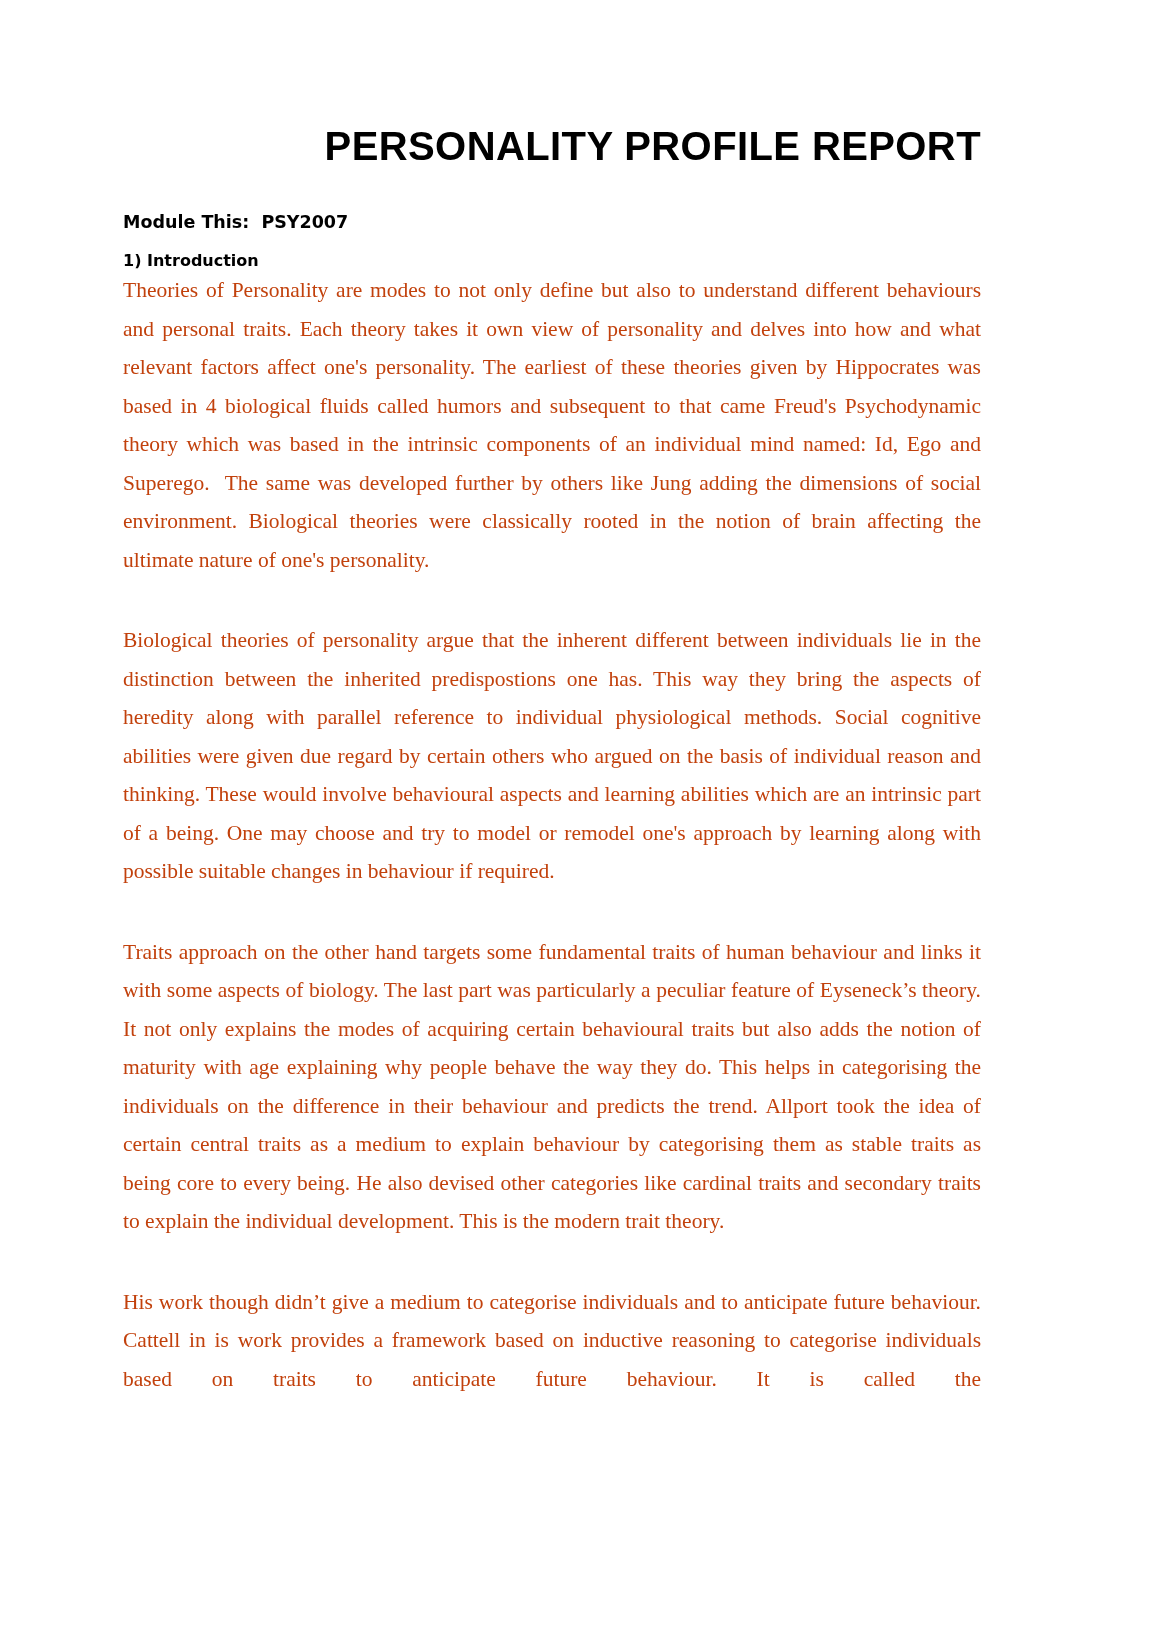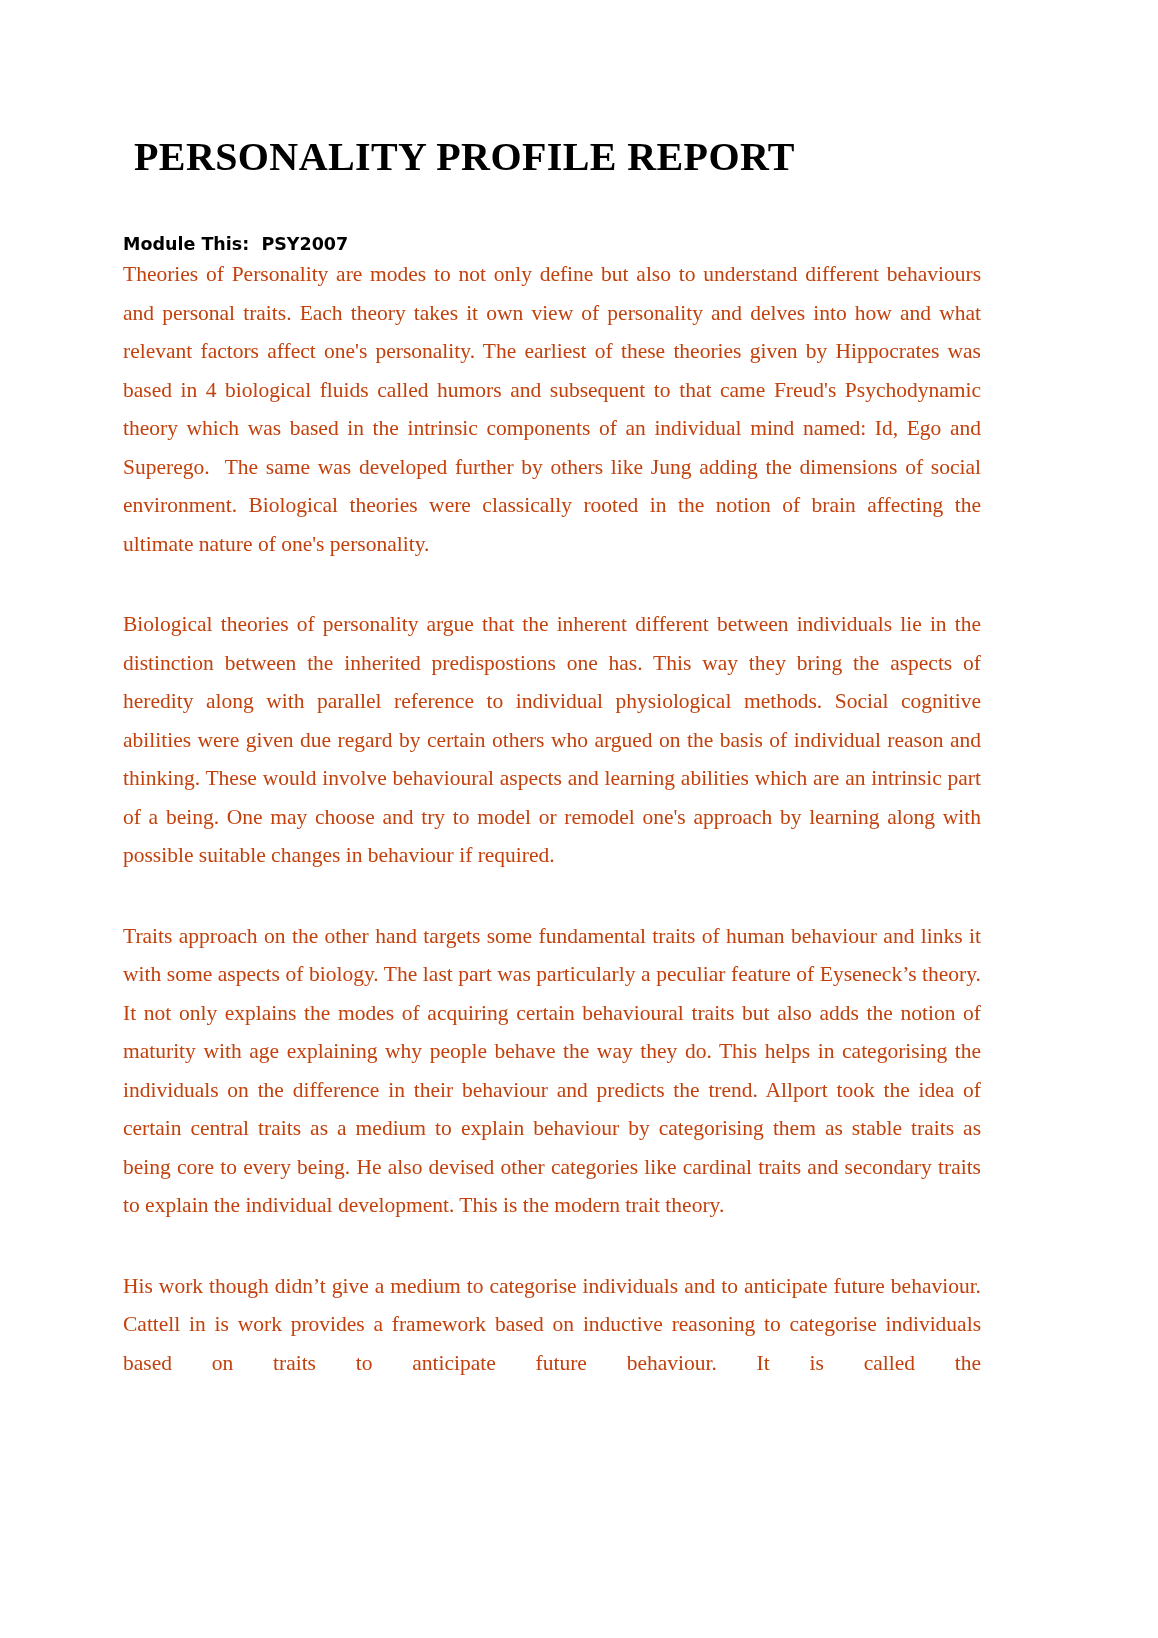--- a/index.html
+++ b/index.html
@@ -25,26 +25,26 @@
   }
 
   .content {
     position: absolute;
     left: 123px;
     top: 0;
     width: 858px;
   }
 
   .doc-title {
-    font-family: Liberation Serif, serif;
+    font-family: Liberation Sans, sans-serif;
     font-weight: bold;
     font-size: 40px;
     letter-spacing: 0.4px;
-    text-align: left;
-    margin: 11px;
+    text-align: right;
+    margin: 0;
     padding-top: 124px;
     line-height: 1.1;
     color: #000000;
   }
 
   .module-line {
     font-family: "DejaVu Sans", sans-serif;
     font-weight: bold;
     font-size: 17.5px;
     margin: 0;
@@ -105,20 +105,21 @@
 <body>
 
 <div class="page">
   <div class="content">
 
     <h1 class="doc-title">PERSONALITY PROFILE REPORT</h1>
 
     <div class="module-line">Module This:  PSY2007</div>
 
 
+    <div class="section-heading">1) Introduction</div>
 
     <p class="body-par first">Theories of Personality are modes to not only define but also to understand different behaviours and personal traits. Each theory takes it own view of personality and delves into how and what relevant factors affect one's personality. The earliest of these theories given by Hippocrates was based in 4 biological fluids called humors and subsequent to that came Freud's Psychodynamic theory which was based in the intrinsic components of an individual mind named: Id, Ego and Superego.  The same was developed further by others like Jung adding the dimensions of social environment. Biological theories were classically rooted in the notion of brain affecting the ultimate nature of one's personality.</p>
 
     <p class="body-par spaced">Biological theories of personality argue that the inherent different between individuals lie in the distinction between the inherited predispostions one has. This way they bring the aspects of heredity along with parallel reference to individual physiological methods. Social cognitive abilities were given due regard by certain others who argued on the basis of individual reason and thinking. These would involve behavioural aspects and learning abilities which are an intrinsic part of a being. One may choose and try to model or remodel one's approach by learning along with possible suitable changes in behaviour if required.</p>
 
     <p class="body-par spaced">Traits approach on the other hand targets some fundamental traits of human behaviour and links it with some aspects of biology. The last part was particularly a peculiar feature of Eyseneck’s theory. It not only explains the modes of acquiring certain behavioural traits but also adds the notion of maturity with age explaining why people behave the way they do. This helps in categorising the individuals on the difference in their behaviour and predicts the trend. Allport took the idea of certain central traits as a medium to explain behaviour by categorising them as stable traits as  being core to every being. He also devised other categories like cardinal traits and secondary traits to explain the individual development. This is the modern trait theory.</p>
 
     <p class="body-par spaced truncated">His work though didn’t give a medium to categorise individuals and to anticipate future behaviour. Cattell in is work provides a framework based on inductive reasoning to categorise individuals based on traits to anticipate future behaviour. It is called the</p>
 
   </div>

